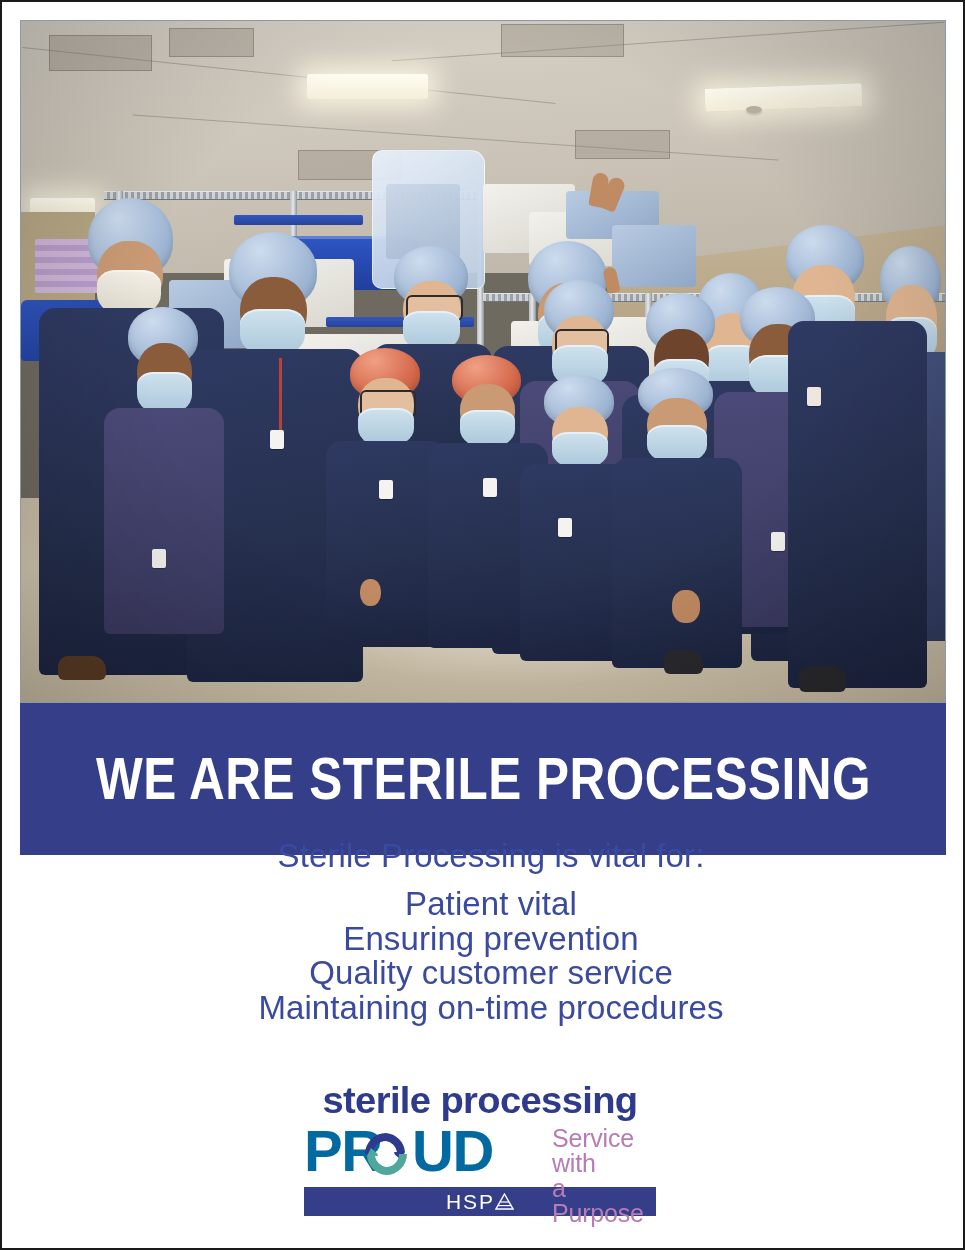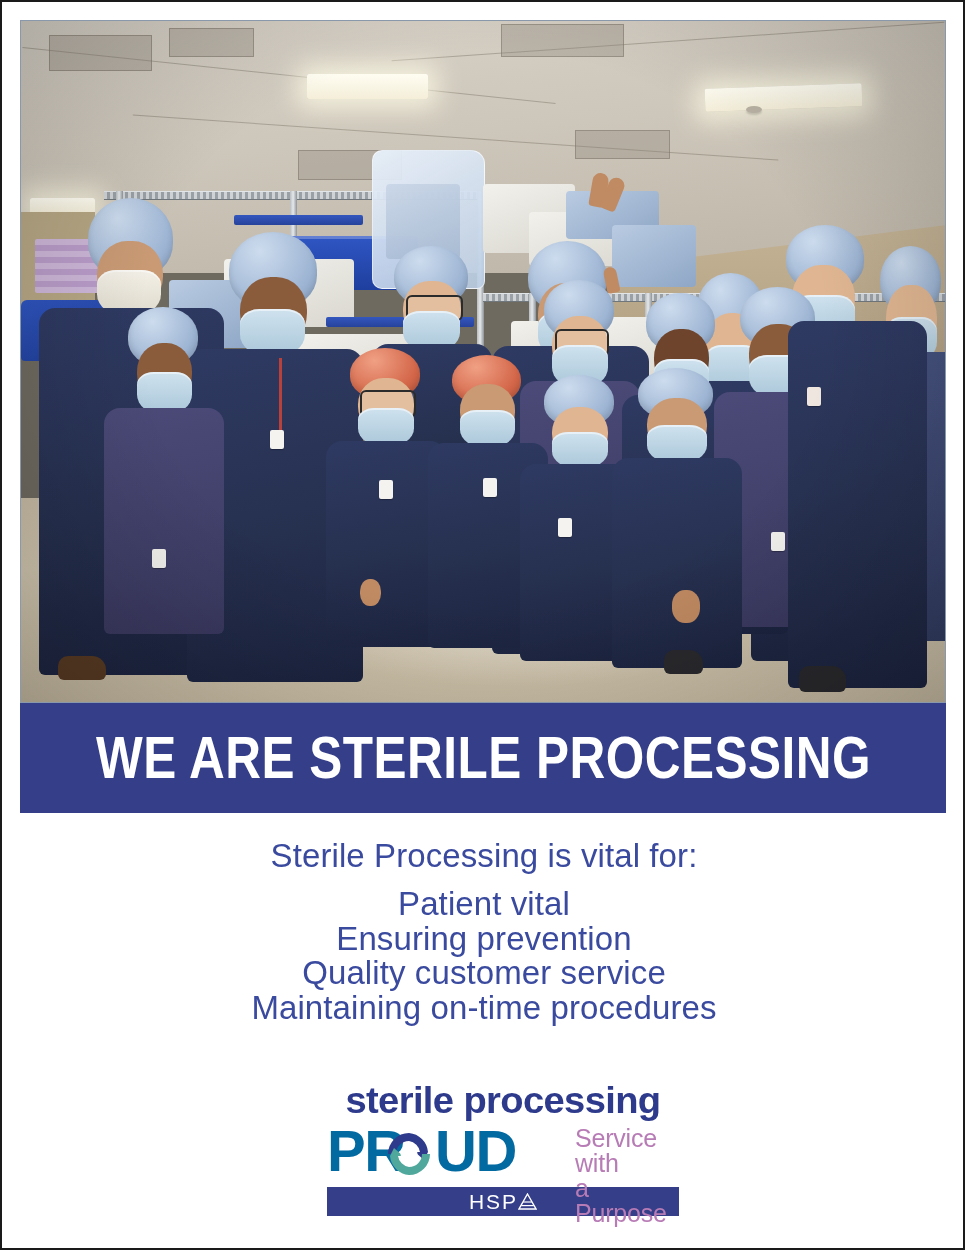--- a/index.html
+++ b/index.html
@@ -182,41 +182,41 @@
     position: absolute; inset: 0;
     background: radial-gradient(ellipse at 50% 45%, rgba(0,0,0,0) 52%, rgba(0,0,0,.22) 100%);
   }
 
   
   .banner {
     position: absolute;
     left: 18px;
     top: 701px;
     width: 926px;
-    height: 110px;
+    height: 152px;
     background: #343E89;
     display: flex;
     align-items: center;
     justify-content: center;
   }
   .banner-title {
     color: #ffffff;
     font-family: "Liberation Sans", sans-serif;
     font-size: 50px;
     font-weight: 700;
     letter-spacing: 0.5px;
     text-align: center;
     transform: scaleY(1.18) scaleX(0.99);
     white-space: nowrap;
   }
 
   
   .copy {
     position: absolute;
-    left: 19px;
+    left: 26px;
     top: 833px;
     width: 926px;
     text-align: center;
     color: #3A4A9F;
   }
   .copy-lead {
     font-size: 33px;
     line-height: 42px;
     margin-bottom: 10px;
     letter-spacing: .1px;
@@ -224,21 +224,21 @@
   .copy-list { list-style: none; margin: 0; padding: 0; }
   .copy-list li {
     font-size: 33px;
     line-height: 34.5px;
     letter-spacing: .1px;
   }
 
   
   .logo {
     position: absolute;
-    left: 325px;
+    left: 302px;
     top: 1080px;
     width: 352px;
   }
   .logo-top {
     color: #2E3B8C;
     font-size: 37px;
     font-weight: 700;
     letter-spacing: -0.6px;
     line-height: 38px;
     text-align: center;

